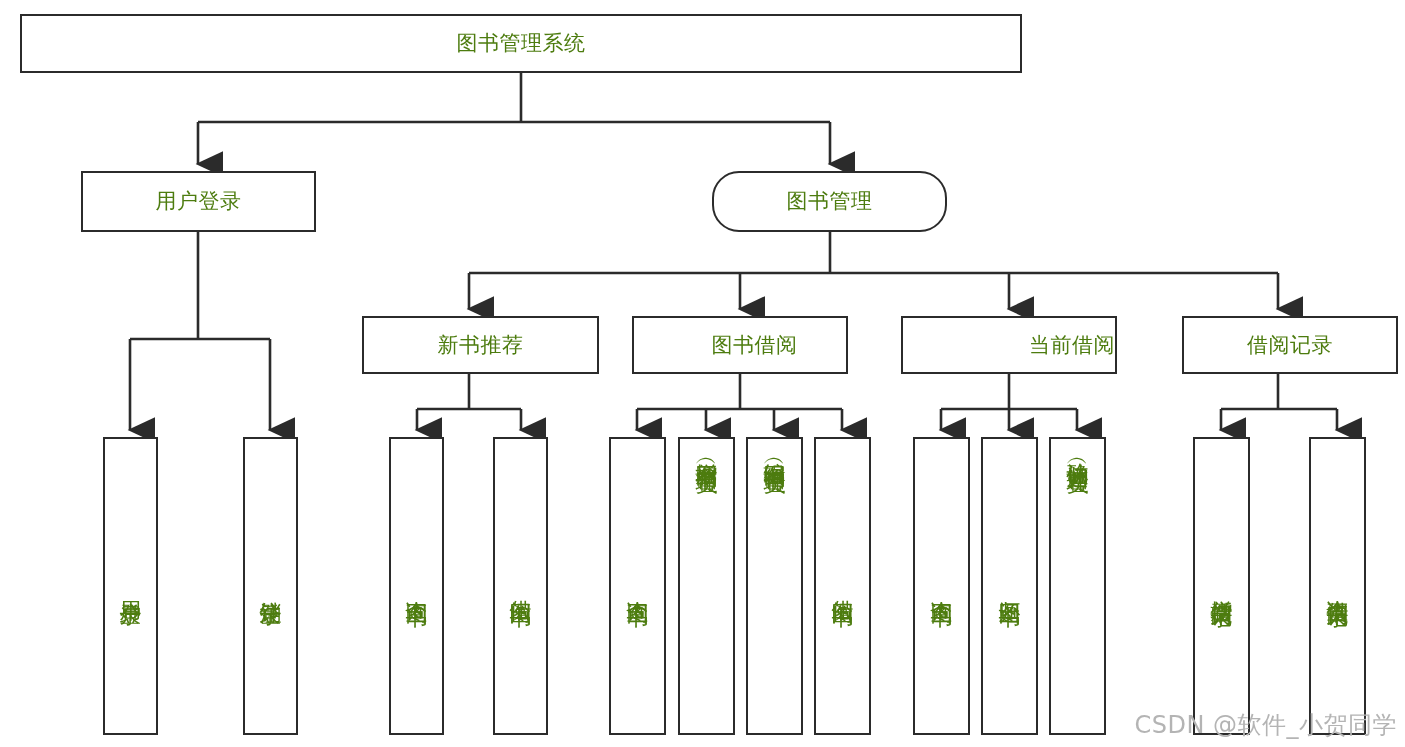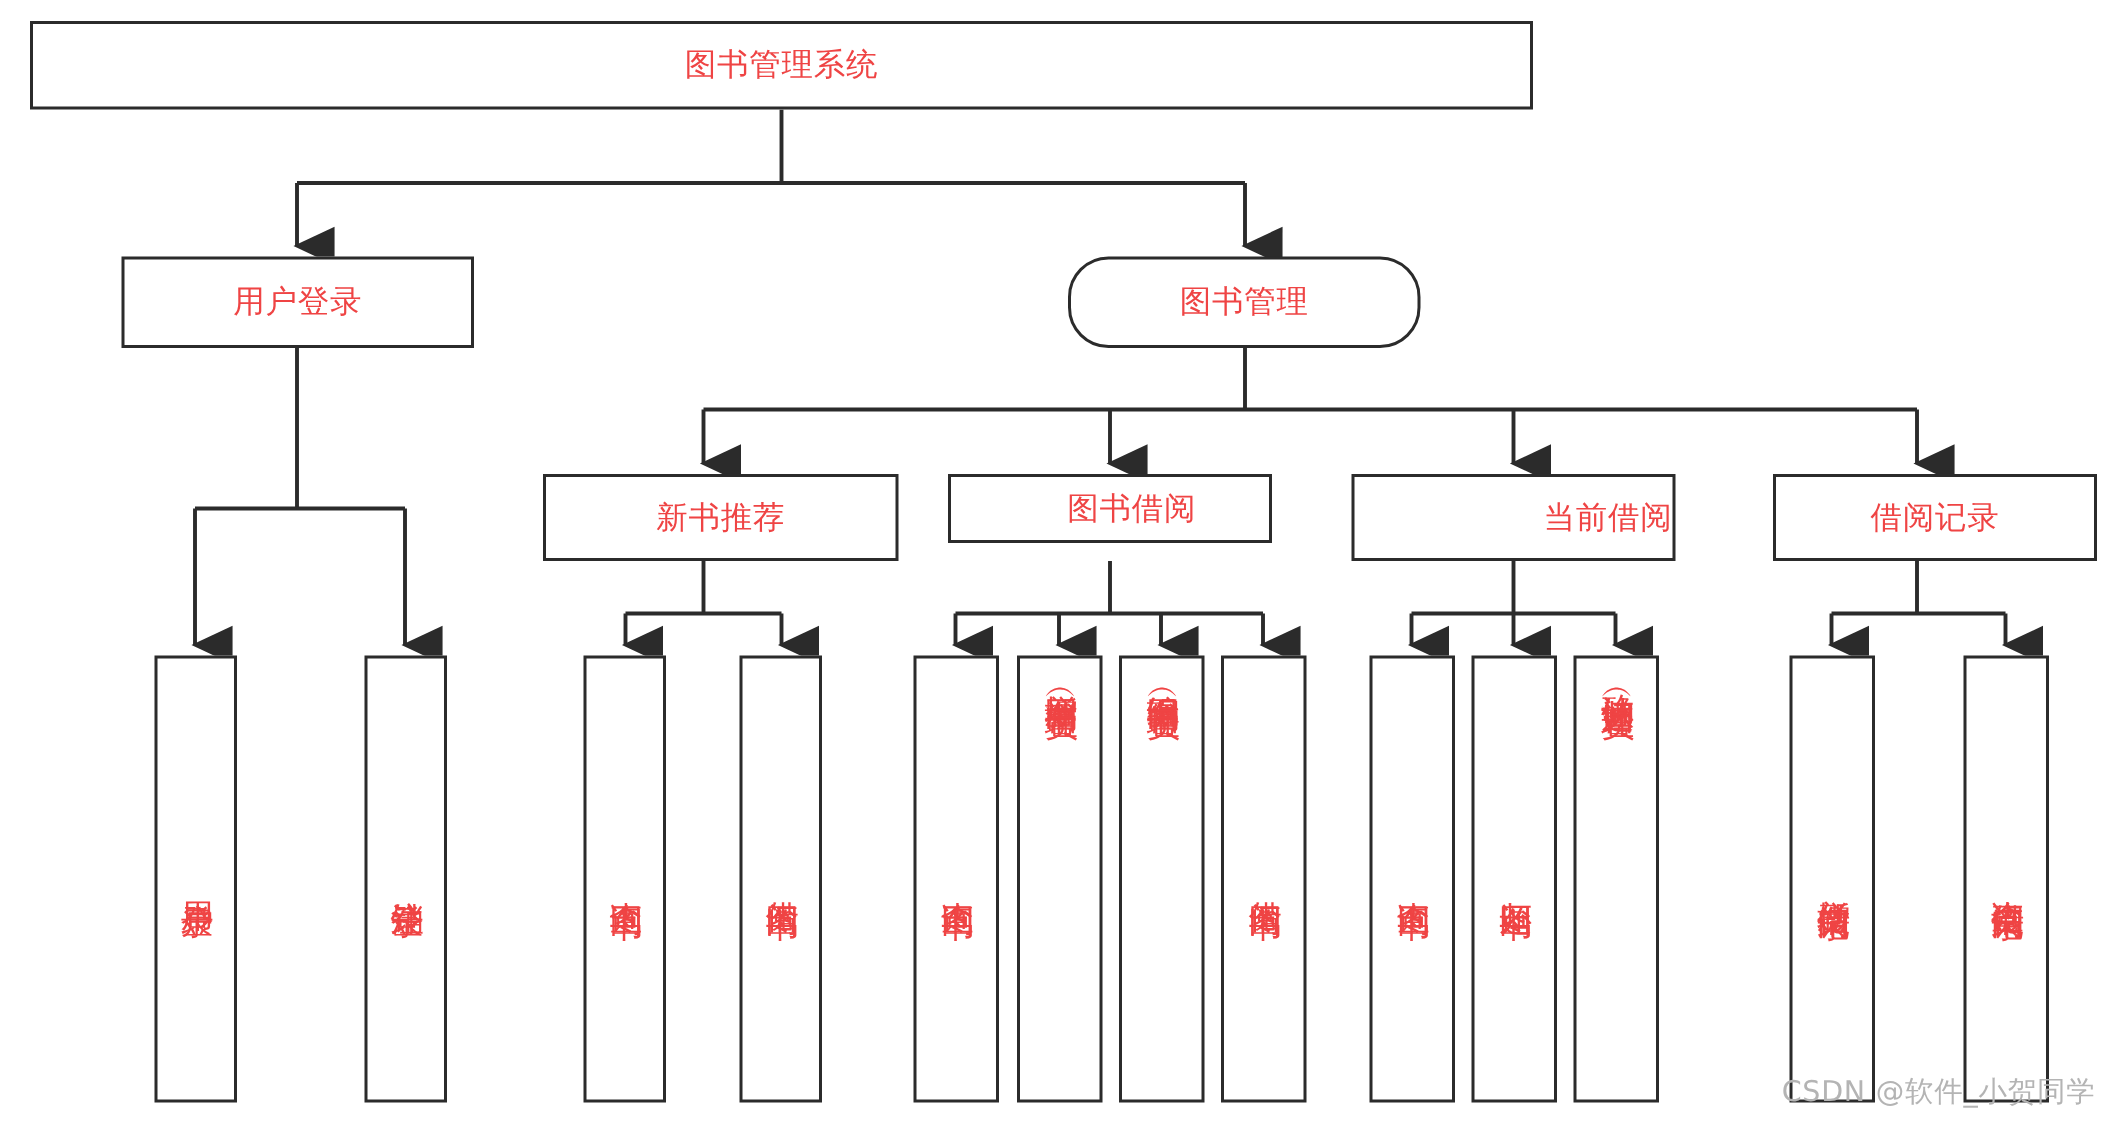--- a/index.html
+++ b/index.html
@@ -28,21 +28,21 @@
     pointer-events: none;
   }
   .node {
     position: absolute;
     box-sizing: border-box;
     background: #ffffff;
     border: 2px solid #2b2b2b;
     display: flex;
     align-items: center;
     justify-content: center;
-    color: #ef4444;
+    color: #4d7c0f;
   }
   .node-label {
     display: block;
     text-align: center;
     line-height: 1.0;
     white-space: nowrap;
   }
   
   .node.horiz .node-label {
     font-size: 21px;
@@ -66,21 +66,21 @@
     text-orientation: upright;
     font-size: 22px;
     line-height: 1.18;
     letter-spacing: 1.5px;
     white-space: nowrap;
   }
   .watermark {
     position: absolute;
     right: 8px;
     bottom: 6px;
-    font-size: 19px;
+    font-size: 24px;
     color: #b4b4b4;
     letter-spacing: 0.5px;
     white-space: nowrap;
   }
 </style>
 </head>
 <body>
 
 <div id="diagram-root">
 
@@ -143,21 +143,21 @@
   <div class="node horiz" style="left:81px; top:171px; width:235px; height:61px;">
     <span class="node-label">用户登录</span>
   </div>
   <div class="node horiz" style="left:712px; top:171px; width:235px; height:61px;border-radius:27px;">
     <span class="node-label">图书管理</span>
   </div>
 
   <div class="node horiz" style="left:362px; top:316px; width:237px; height:58px;">
     <span class="node-label">新书推荐</span>
   </div>
-  <div class="node horiz" style="left:632px; top:316px; width:216px; height:46px;padding-left:29px;">
+  <div class="node horiz" style="left:632px; top:316px; width:216px; height:58px;padding-left:29px;">
     <span class="node-label">图书借阅</span>
   </div>
   <div class="node horiz" style="left:901px; top:316px; width:216px; height:58px;justify-content:flex-end;">
     <span class="node-label">当前借阅</span>
   </div>
   <div class="node horiz" style="left:1170px; top:316px; width:216px; height:58px;margin-left:12px;">
     <span class="node-label">借阅记录</span>
   </div>
 
   <div class="node leaf centered" style="left:103px; top:437px; width:55px; height:298px;">

